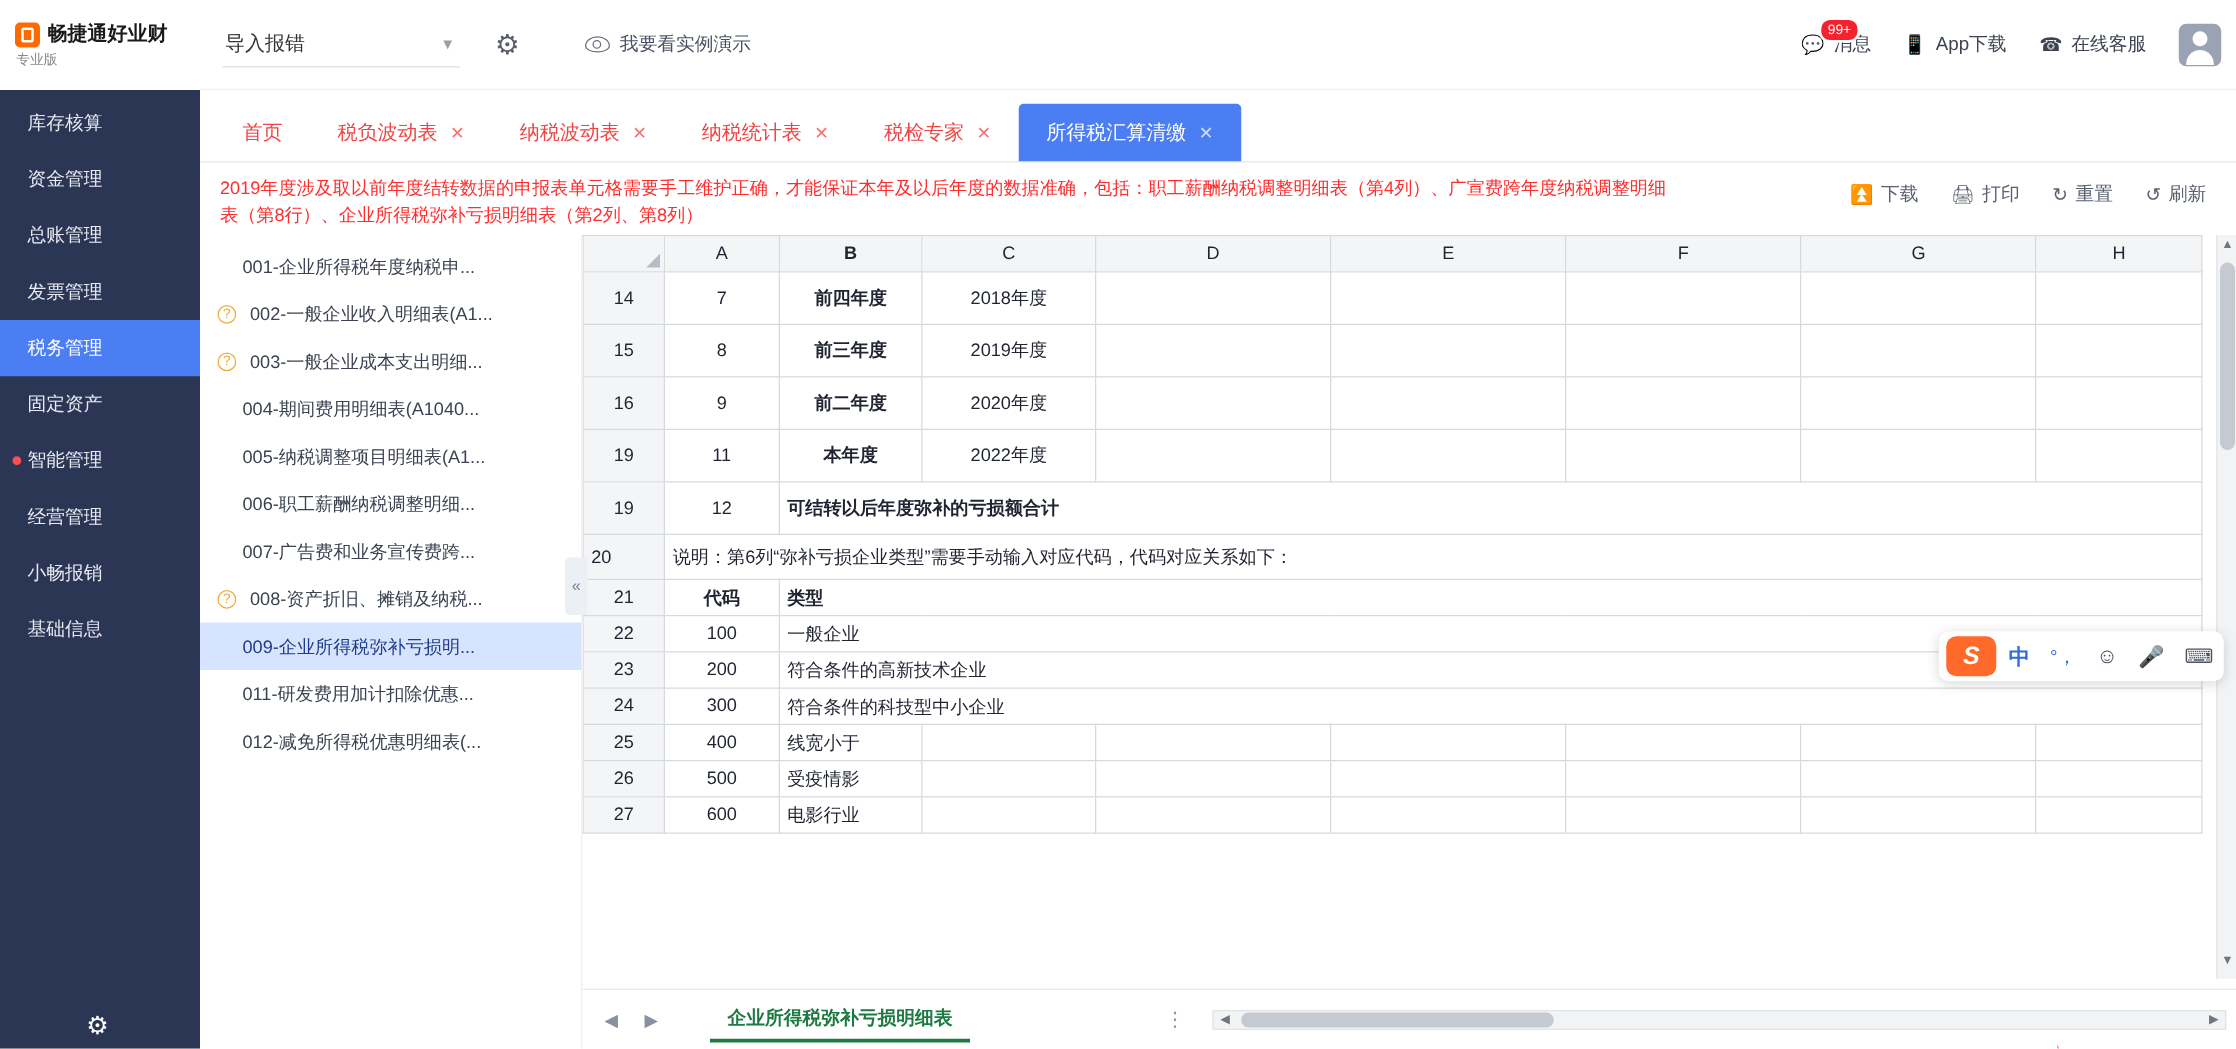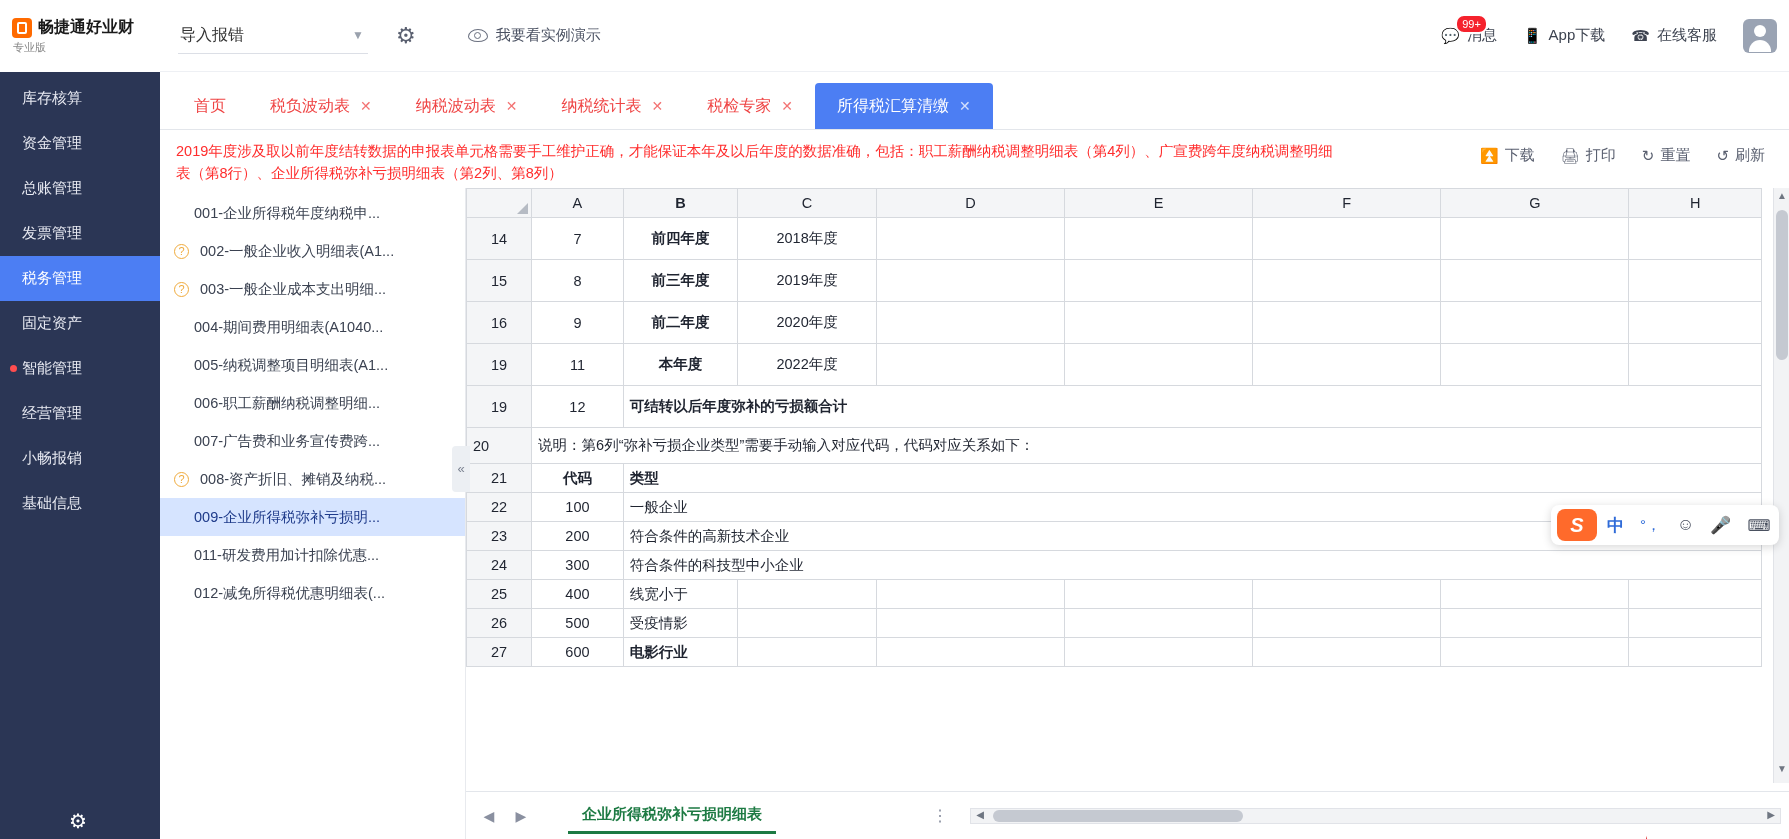--- a/index.html
+++ b/index.html
@@ -493,21 +493,21 @@
             <td class="c-c"></td>
             <td class="c-d"></td>
             <td class="c-e"></td>
             <td class="c-f"></td>
             <td class="c-g"></td>
             <td class="c-h"></td>
           </tr>
           <tr>
             <td class="rowhead">27</td>
             <td class="c-a code-cell">600</td>
-            <td class="c-b type-cell" style="font-weight:bold">电影行业</td>
+            <td class="c-b type-cell" style="font-weight:normal">电影行业</td>
             <td class="c-c"></td>
             <td class="c-d"></td>
             <td class="c-e"></td>
             <td class="c-f"></td>
             <td class="c-g"></td>
             <td class="c-h"></td>
           </tr>
         </tbody>
           </table>
 

